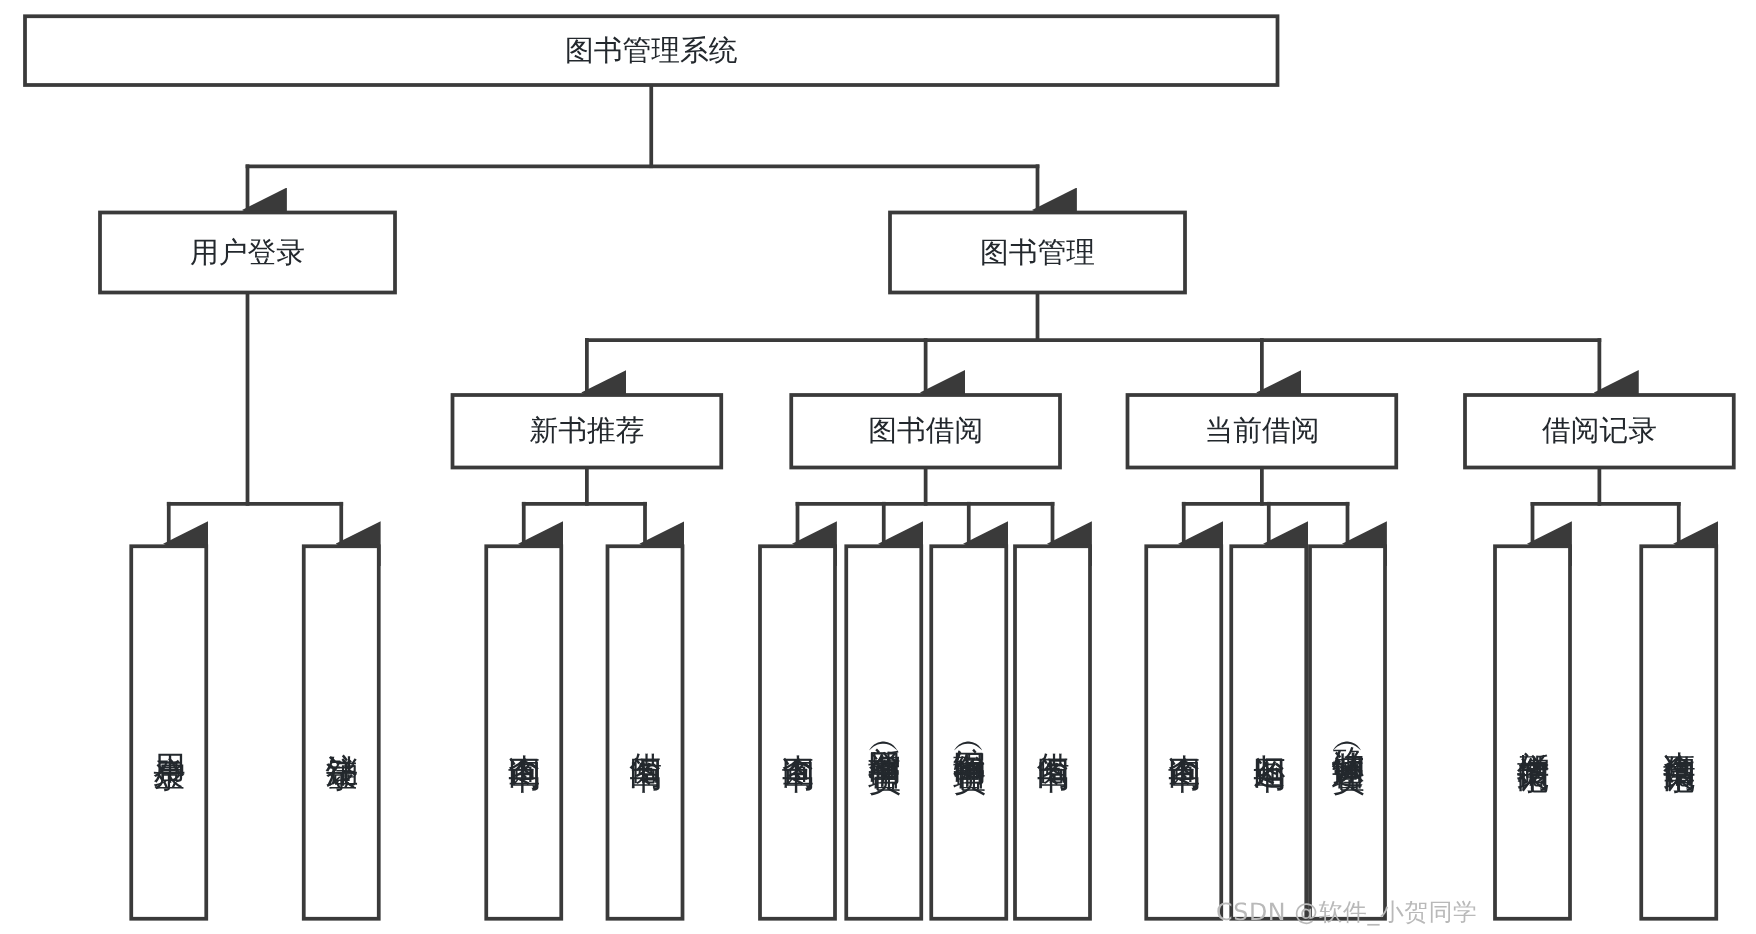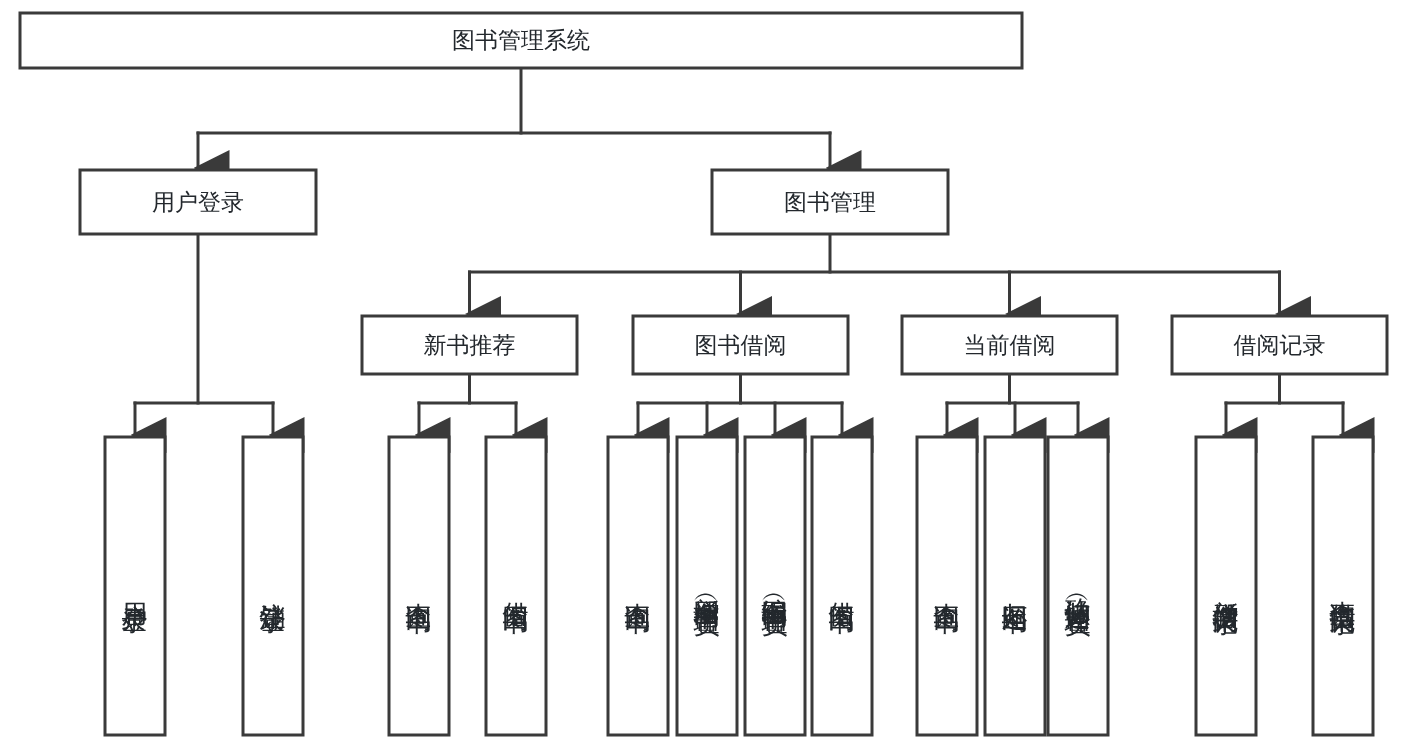--- a/index.html
+++ b/index.html
@@ -188,13 +188,14 @@
       <div class="vert-label-wrap" style="left: 1048px; top: 437px; width: 60px; height: 298px;">
         <span class="vert-label">确认归还（管理员）</span>
       </div>
       <div class="vert-label-wrap" style="left: 1196px; top: 437px; width: 60px; height: 298px;">
         <span class="vert-label">新增借阅记录</span>
       </div>
       <div class="vert-label-wrap" style="left: 1313px; top: 437px; width: 60px; height: 298px;">
         <span class="vert-label">查询借阅记录</span>
       </div>
     </div>
+  <div id="watermark">CSDN @软件_小贺同学</div>
 </div>
 
 </body></html>

